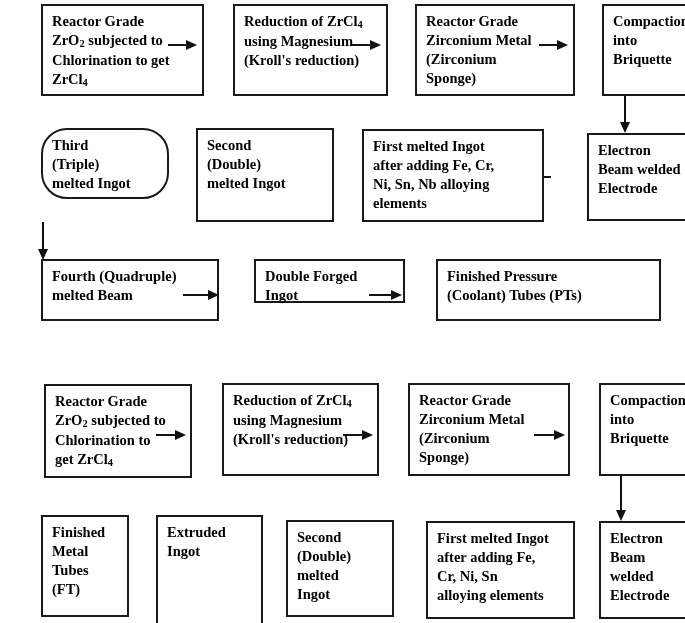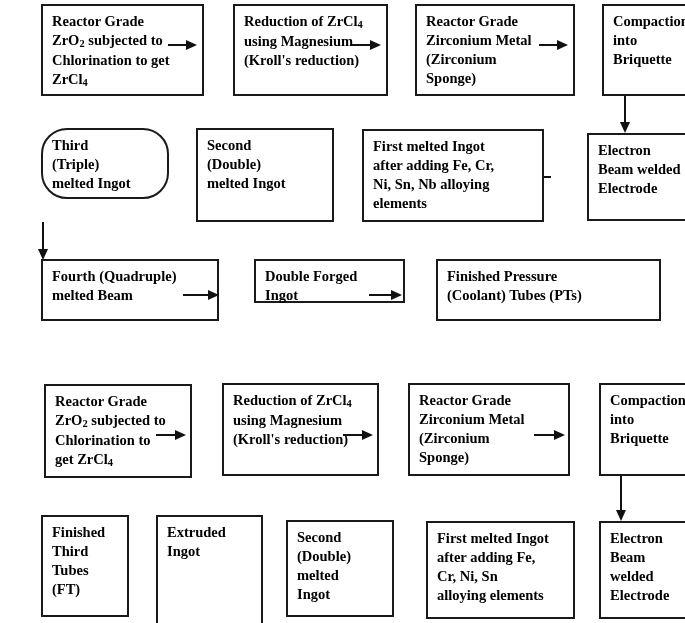--- a/index.html
+++ b/index.html
@@ -205,18 +205,18 @@
     <div class="conn h" style="left:227px; top:570px; width:23px;"></div>
     <div class="arrow left" style="left:216px; top:565.5px;"></div>
 
     <div class="node" style="left:120px; top:515px; width:107px; height:122px;">Extruded
 Ingot</div>
 
     <div class="conn h" style="left:97px; top:570px; width:23px;"></div>
     <div class="arrow left" style="left:86px; top:565.5px;"></div>
 
     <div class="node" style="left:5px; top:515px; width:88px; height:102px;">Finished
-Third
+Metal
 Tubes
 (FT)</div>
   </div>
 
 </div>
 
 </body></html>

